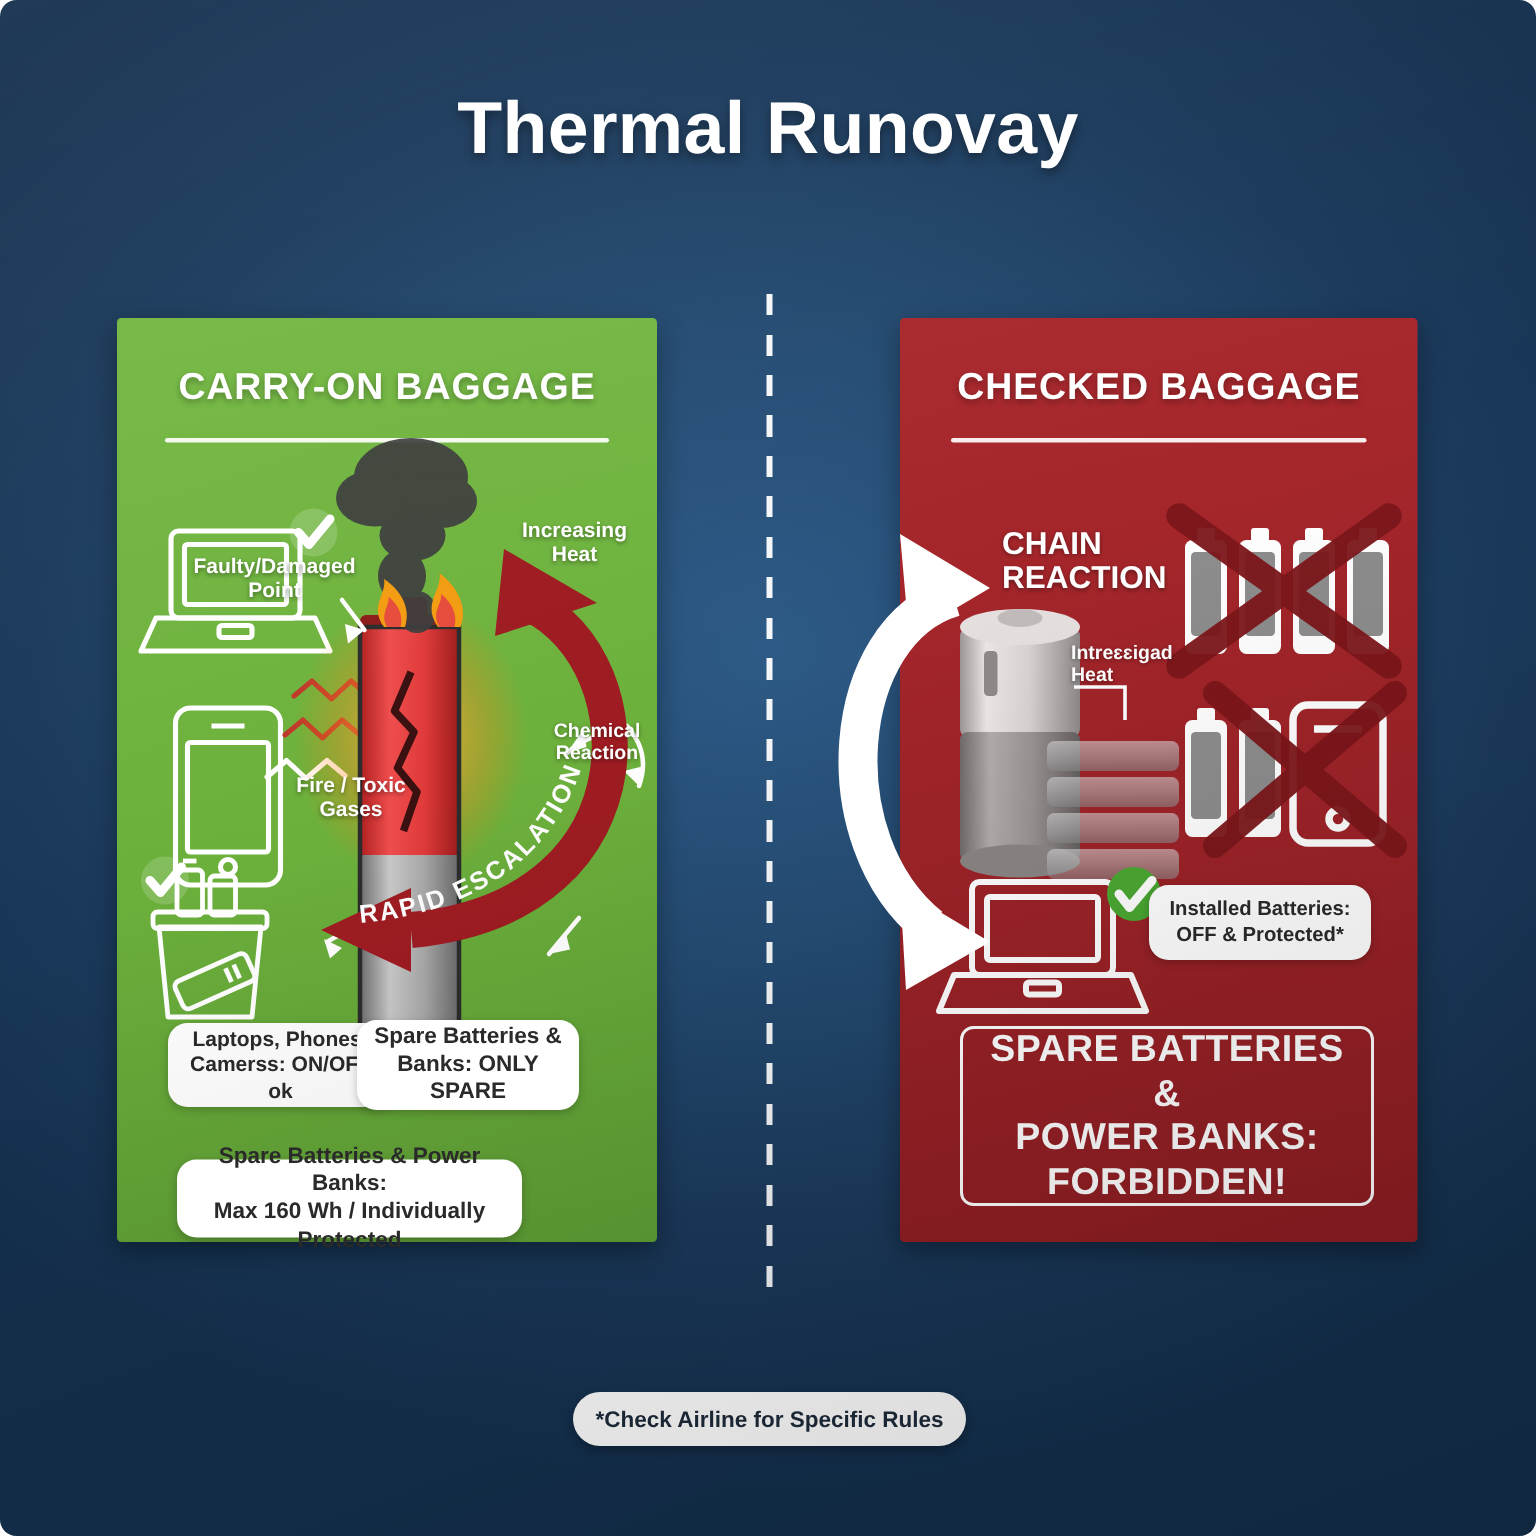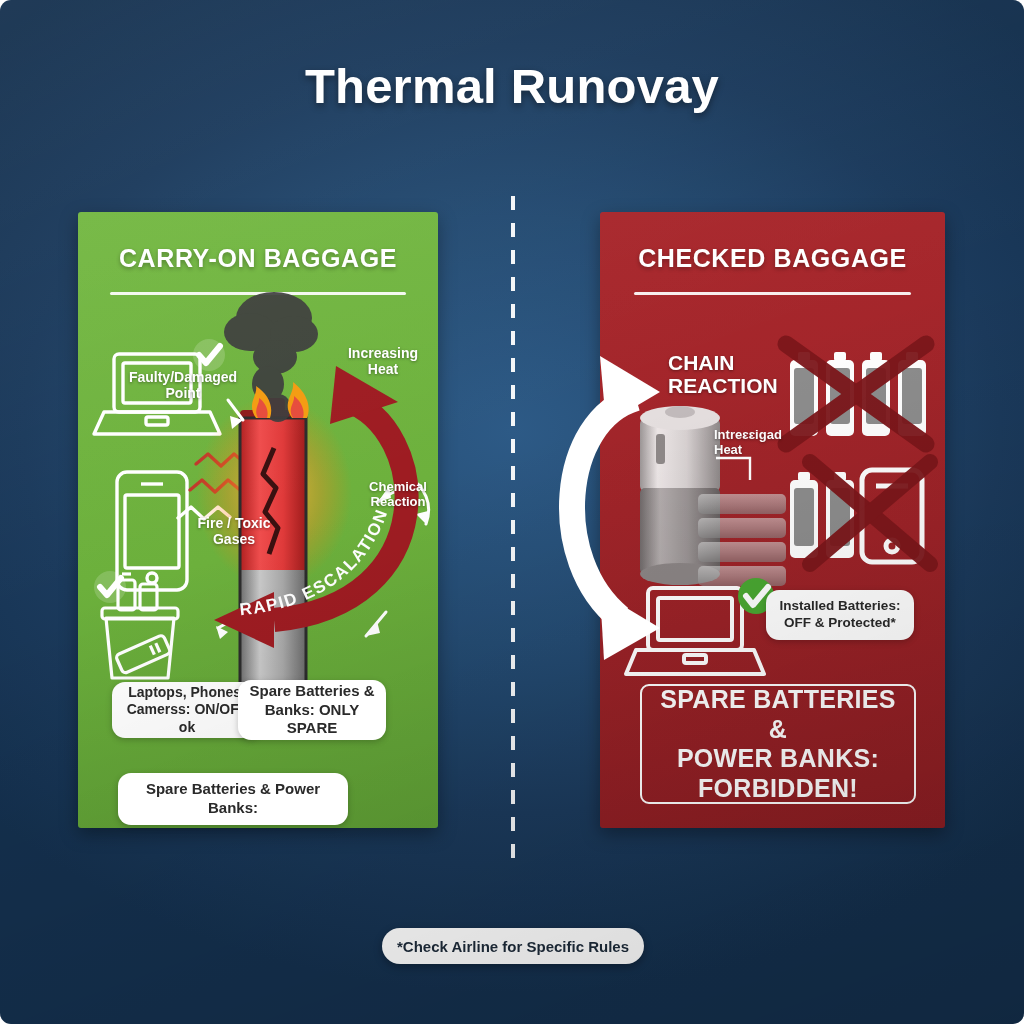--- a/index.html
+++ b/index.html
@@ -282,20 +282,21 @@
   </div>
   <div class="bubble b-spare-only">
     <div>
       <span>Spare Batteries &amp;</span>
       <span>Banks: ONLY SPARE</span>
     </div>
   </div>
   <div class="bubble b-maxwh">
     <div>
       <span>Spare Batteries &amp; Power Banks:</span>
+      <span>Max 160 Wh / Individually Protected</span>
     </div>
   </div>
 
   <div class="panel panel-red">
     <div class="panel-head">CHECKED BAGGAGE</div>
     <div class="panel-rule"></div>
 
     <svg class="layer" viewBox="0 0 345 616">
       <defs>
         <linearGradient id="bigBatTop" x1="0" y1="0" x2="1" y2="0">

